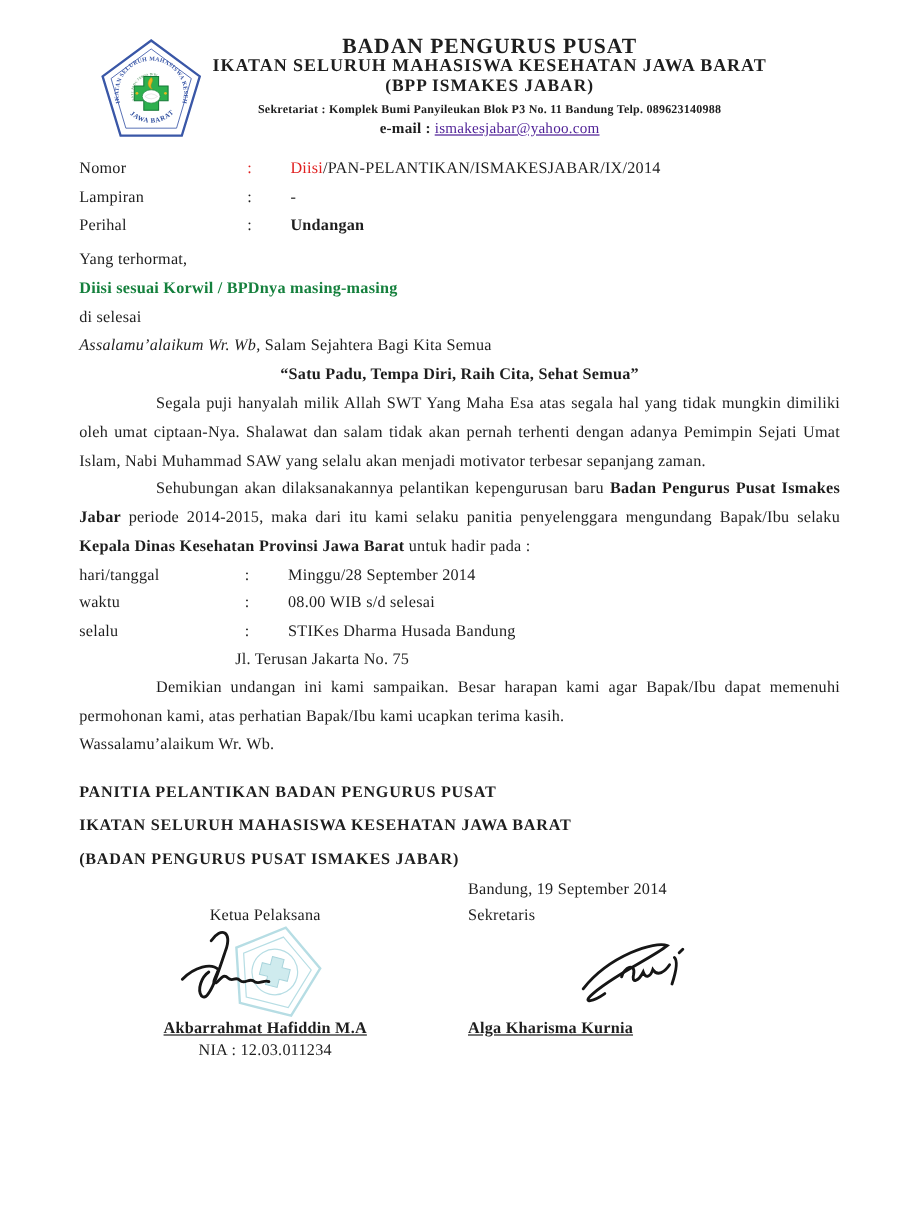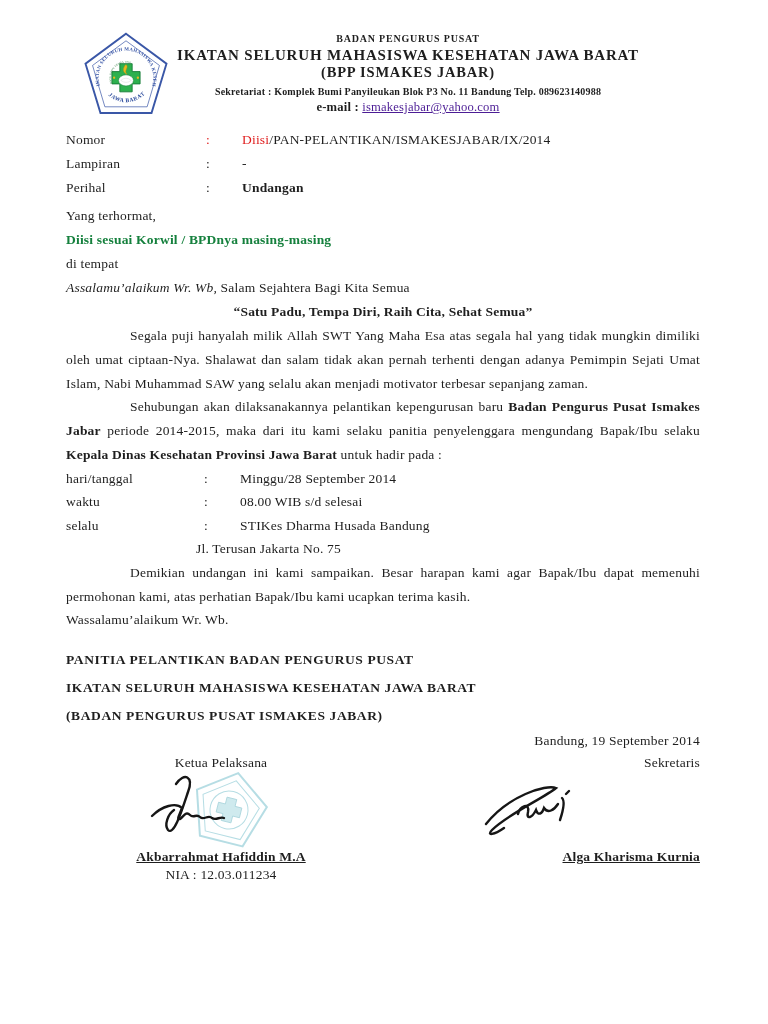--- a/index.html
+++ b/index.html
@@ -5,21 +5,21 @@
   html,body{margin:0;padding:0;}
   body{background:#ffffff;}
   .page{position:relative;width:768px;height:1024px;background:#ffffff;overflow:hidden;
         font-family:"Liberation Serif", serif;color:#1e1e1e;}
   .content{position:absolute;left:66px;top:0;width:634px;font-size:13.5px;letter-spacing:0.2px;}
 
   
   .letterhead{position:relative;margin-top:30px;min-height:88px;}
   .logo-wrap{position:absolute;left:16px;top:2px;width:88px;height:88px;}
   .head-text{margin-left:72px;width:540px;text-align:center;}
-  .org1{font-weight:bold;font-size:10px;line-height:17px;letter-spacing:0.8px;}
+  .org1{font-weight:bold;font-size:18px;line-height:17px;letter-spacing:0.8px;}
   .org2{font-weight:bold;font-size:15px;line-height:17px;letter-spacing:0.8px;}
   .org3{font-weight:bold;font-size:14.5px;line-height:17px;letter-spacing:0.8px;}
   .sekre{font-weight:bold;font-size:10px;line-height:15px;margin-top:3px;}
   .emailline{font-size:12.6px;line-height:16px;font-weight:bold;}
   .emailline a{color:#4c1d95;text-decoration:underline;font-weight:normal;}
 
   
   .meta{margin-top:10px;}
   .frow{display:flex;line-height:24px;gap:24px;}
   .flbl{width:116px;flex:none;}
@@ -38,21 +38,21 @@
   .event .frow{line-height:23.5px;}
   .event .flbl{width:114px;}
   .venue2{margin-left:130px;line-height:23.5px;}
 
   .wassalam{line-height:24px;}
 
   .committee{margin-top:14px;text-align:left;font-weight:bold;line-height:28px;letter-spacing:0.6px;}
 
   .sigcols{display:flex;}
   .col-l{width:310px;text-align:center;}
-  .col-r{width:310px;margin-left:14px;text-align:right;}
+  .col-r{width:310px;margin-left:14px;text-align:left;}
   .dateline{line-height:22px;}
   .spacer22{height:22px;}
   .role{line-height:22px;}
   .sigzone{position:relative;height:74px;}
   .sig-left{position:absolute;left:58px;top:-4px;}
   .sig-right{position:absolute;left:408px;top:6px;}
   .name{font-weight:bold;text-decoration:underline;line-height:18px;}
   .nia{line-height:18px;}
 
   .tembusan{margin-top:10px;}
@@ -116,21 +116,21 @@
       <div class="frow">
         <span class="flbl">Perihal</span>
         <span class="fsep">:</span>
         <span class="b">Undangan</span>
       </div>
     </div>
 
     <div class="recipient">
       <div class="line">Yang terhormat,</div>
       <div class="line red-bold">Diisi sesuai Korwil / BPDnya masing-masing</div>
-      <div class="line">di tempat</div>
+      <div class="line">di selesai</div>
     </div>
 
     <div class="line"><span class="i">Assalamu’alaikum Wr. Wb,</span><span> Salam Sejahtera Bagi Kita Semua</span></div>
     <div class="motto">“Satu Padu, Tempa Diri, Raih Cita, Sehat Semua”</div>
 
     <p class="just">Segala puji hanyalah milik Allah SWT Yang Maha Esa atas segala hal yang tidak mungkin dimiliki oleh umat ciptaan-Nya. Shalawat dan salam tidak akan pernah terhenti dengan adanya Pemimpin Sejati Umat Islam, Nabi Muhammad SAW yang selalu akan menjadi motivator terbesar sepanjang zaman.</p>
     <p class="just"><span>Sehubungan akan dilaksanakannya pelantikan kepengurusan baru </span><span class="b">Badan Pengurus Pusat Ismakes Jabar</span><span> periode 2014-2015, maka dari itu kami selaku panitia penyelenggara mengundang Bapak/Ibu selaku </span><span class="b">Kepala Dinas Kesehatan Provinsi Jawa Barat</span><span> untuk hadir pada :</span></p>
 
     <div class="event">
       <div class="frow">

